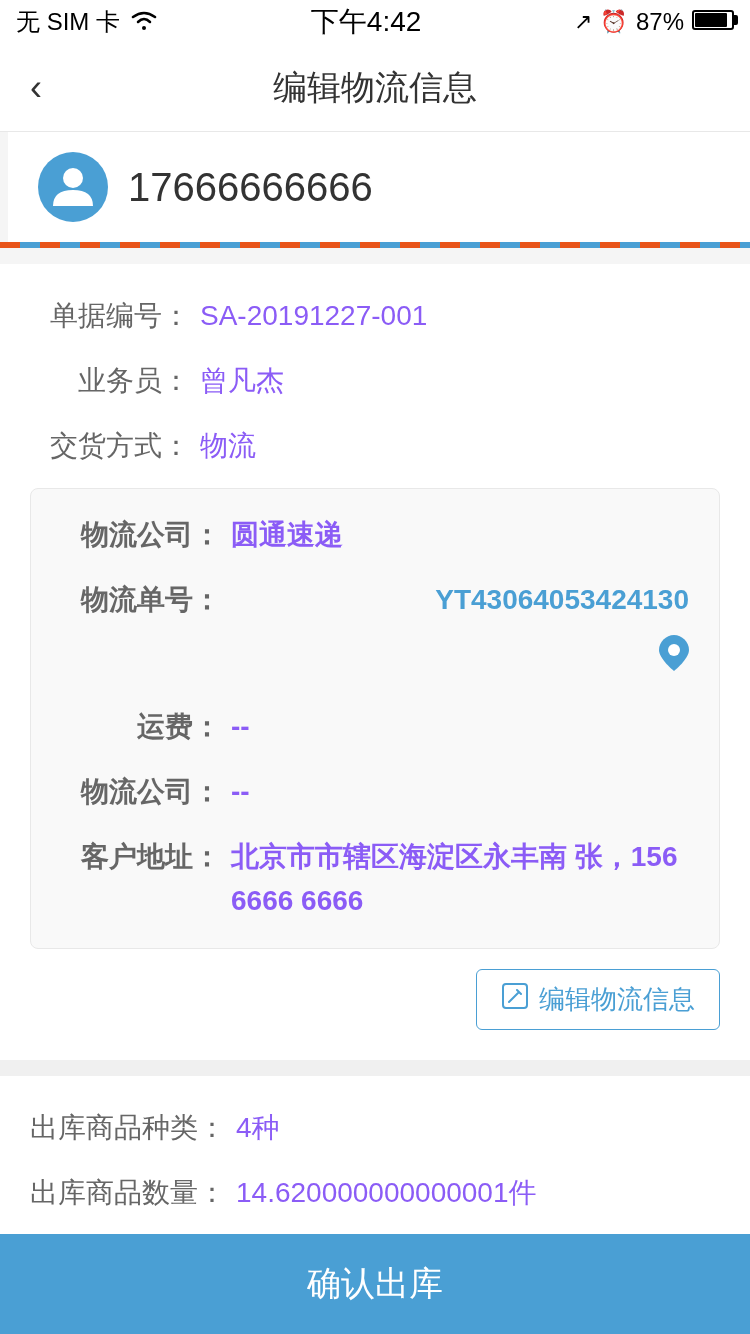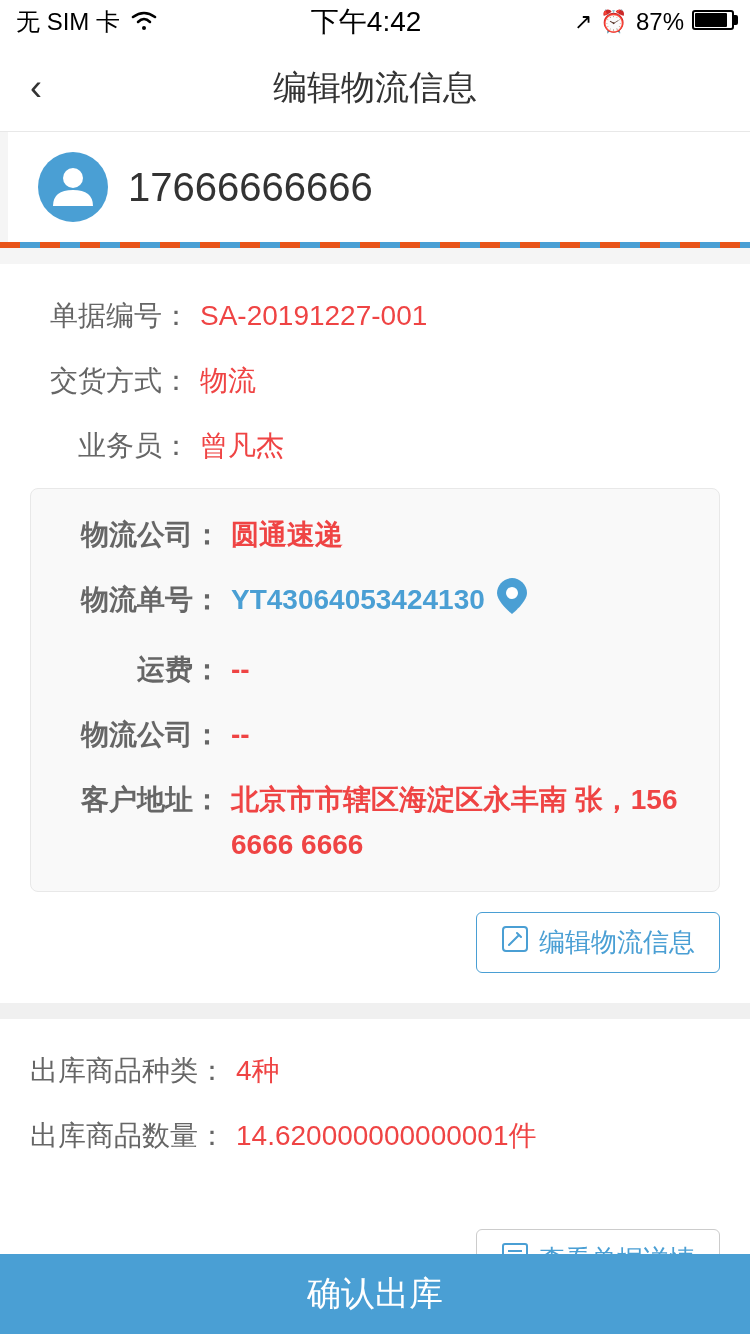--- a/index.html
+++ b/index.html
@@ -161,29 +161,30 @@
       margin-bottom: 0;
       justify-content: flex-end;
     }
     .info-label {
       color: #666;
       min-width: 160px;
       text-align: right;
       flex-shrink: 0;
     }
     .info-value {
-      color: #ef4444;
+      color: #8b5cf6;
       flex: 1;
       padding-left: 10px;
     }
     .info-value.blue {
       color: #4a9fd4;
       display: flex;
-      align-items: flex-start;
+      align-items: flex-end;
       gap: 12px;
+      flex-direction: column;
     }
     .location-icon {
       color: #4a9fd4;
       font-size: 30px;
     }
 
     
     .btn-edit {
       display: flex;
       align-items: center;
@@ -240,21 +241,21 @@
       background: #f5f5f5;
     }
 
     
     .bottom-bar {
       position: fixed;
       bottom: 0;
       left: 0;
       width: 750px;
       background: #4a9fd4;
-      height: 80px;
+      height: 100px;
       display: flex;
       align-items: center;
       justify-content: center;
       cursor: pointer;
     }
     .bottom-bar-text {
       color: #fff;
       font-size: 34px;
       font-weight: 500;
     }
@@ -300,26 +301,26 @@
 </div>
 
 <div class="dashed-divider"></div>
 
 <div class="section">
   <div class="info-row">
     <span class="info-label">单据编号：</span>
     <span class="info-value">SA-20191227-001</span>
   </div>
   <div class="info-row">
+    <span class="info-label">业务员：</span>
+    <span class="info-value">曾凡杰</span>
+  </div>
+  <div class="info-row">
     <span class="info-label">交货方式：</span>
     <span class="info-value">物流</span>
-  </div>
-  <div class="info-row">
-    <span class="info-label">业务员：</span>
-    <span class="info-value">曾凡杰</span>
   </div>
 
   <div class="section-inner">
     <div class="info-row">
       <span class="info-label">物流公司：</span>
       <span class="info-value">圆通速递</span>
     </div>
     <div class="info-row">
       <span class="info-label">物流单号：</span>
       <span class="info-value blue">

